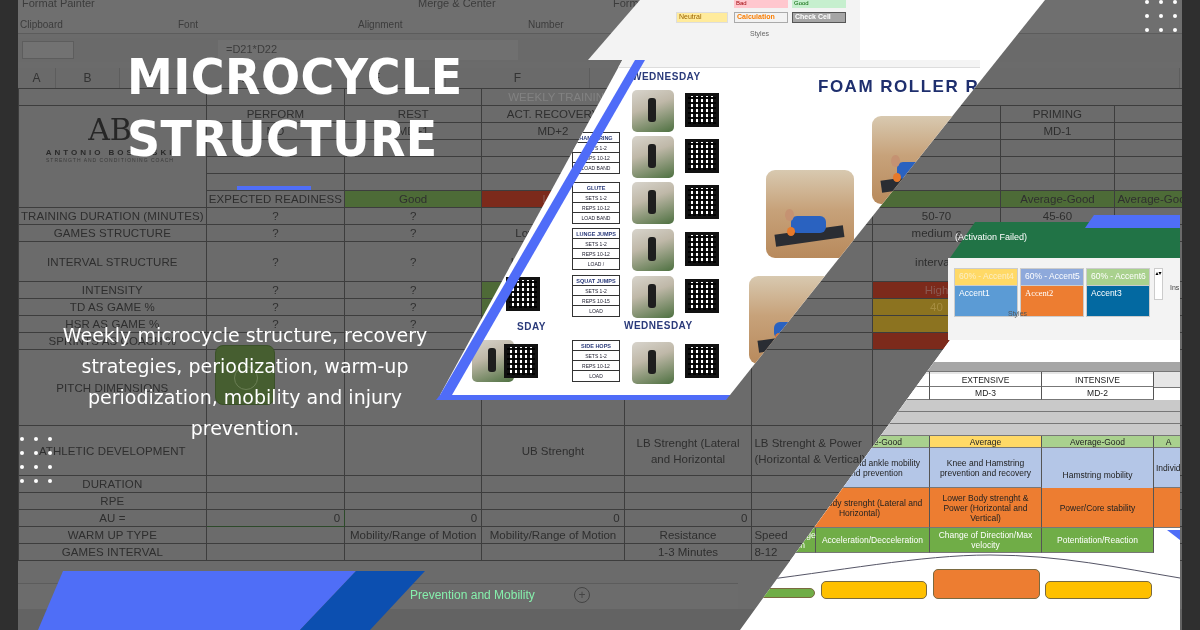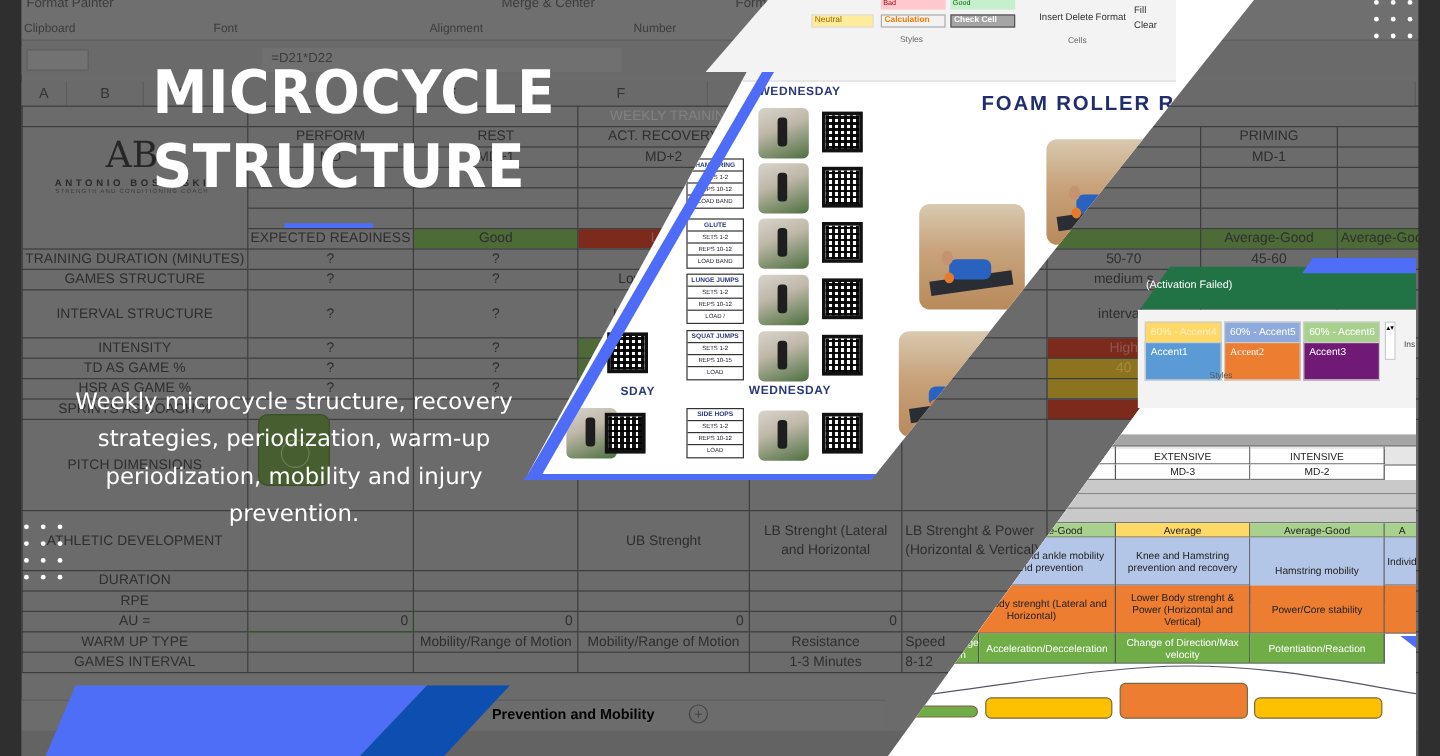--- a/index.html
+++ b/index.html
@@ -34,21 +34,21 @@
 
   .logo { position: absolute; left: 40px; top: 112px; width: 140px; height: 70px; text-align: center; }
   .logo .mono { font-family: "DejaVu Serif", serif; font-size: 30px; color: #262626; line-height: 36px; }
   .logo .name { font-size: 8px; letter-spacing: 3px; color: #2a2a2a; font-weight: bold; }
   .logo .sub { font-size: 5px; letter-spacing: 1px; color: #3a3a3a; }
 
   .pitch { position: absolute; left: 215px; top: 345px; width: 60px; height: 60px; background: #465e30; border-radius: 8px; border: 1px solid #3a5028; }
   .pitch::after { content: ""; position: absolute; left: 18px; top: 20px; width: 22px; height: 22px; border: 1px solid #6b7f55; border-radius: 50%; }
 
   .sheet-tabs { position: absolute; left: 18px; top: 583px; width: 720px; height: 26px; background: #6c6c6c; border-top: 1px solid #5c5c5c; }
-  .sheet-tabs .tab { position: absolute; left: 392px; top: 4px; font-size: 12px; color: #000000; font-weight: bold; }
+  .sheet-tabs .tab { position: absolute; left: 392px; top: 4px; font-size: 12px; color: #86efac; }
   .sheet-tabs .add { position: absolute; left: 556px; top: 3px; width: 16px; height: 16px; border: 1px solid #444; border-radius: 50%; font-size: 12px; line-height: 14px; text-align: center; color: #444; }
   .statusbar { position: absolute; left: 18px; top: 609px; width: 1164px; height: 21px; background: #636363; }
 
   
   .mid { position: absolute; left: 0; top: 0; width: 1200px; height: 630px;
          clip-path: polygon(655px 0, 1045px 0, 730px 395px, 440px 395px); background: #fff; }
   .mid2 { position: absolute; left: 0; top: 0; width: 1200px; height: 630px;
          clip-path: polygon(640px 0, 860px 0, 860px 60px, 588px 60px); background: #f3f3f3; }
   .ruler { position: absolute; left: 580px; top: 60px; width: 400px; height: 8px; background: #f4f4f4; border-bottom: 1px solid #ddd; }
 
@@ -484,43 +484,35 @@
   </div>
 
   <div class="mid2">
     <div style="position:absolute;left:676px;top:12px;width:52px;height:11px;background:#ffeb9c;font-size:7px;color:#9c6500;padding-left:2px;border:1px solid #ddd;">Neutral</div>
     <div style="position:absolute;left:734px;top:12px;width:54px;height:11px;background:#f2f2f2;font-size:7px;color:#fa7d00;padding-left:2px;border:1px solid #aaa;font-weight:bold;">Calculation</div>
     <div style="position:absolute;left:792px;top:12px;width:54px;height:11px;background:#a5a5a5;font-size:7px;color:#fff;padding-left:2px;border:1px solid #555;font-weight:bold;">Check Cell</div>
     <div style="position:absolute;left:734px;top:0px;width:54px;height:8px;background:#ffc7ce;font-size:6px;color:#9c0006;padding-left:2px;">Bad</div>
     <div style="position:absolute;left:792px;top:0px;width:54px;height:8px;background:#c6efce;font-size:6px;color:#006100;padding-left:2px;">Good</div>
     <div style="position:absolute;left:750px;top:30px;font-size:7px;color:#666;">Styles</div>
   </div>
-  <div style="position:absolute;left:860px;top:0;width:120px;height:60px;background:#f3f3f3;clip-path:polygon(0 0,180px 0,130px 60px,0 60px);">
-    <div style="position:absolute;left:6px;top:10px;font-size:8px;color:#333;">Insert</div>
-    <div style="position:absolute;left:28px;top:10px;font-size:8px;color:#333;">Delete</div>
-    <div style="position:absolute;left:53px;top:10px;font-size:8px;color:#333;">Format</div>
-    <div style="position:absolute;left:30px;top:31px;font-size:7px;color:#666;">Cells</div>
-    <div style="position:absolute;left:85px;top:4px;font-size:8px;color:#333;">Fill</div>
-    <div style="position:absolute;left:85px;top:16px;font-size:8px;color:#333;">Clear</div>
-  </div>
 
   <div class="stripe-mid"></div>
   <div class="stripe-mid-bottom"></div>
 
   <div class="right-crop"></div>
   <div class="ribbon-green"></div>
   <div class="rc-title">(Activation Failed)</div>
 
   <div class="styles-panel">
     <div class="sty" style="left:6px;top:10px;width:64px;background:#ffd966;color:#fbeec6;">60% - Accent4</div>
     <div class="sty" style="left:72px;top:10px;width:64px;background:#8ea9db;">60% - Accent5</div>
     <div class="sty" style="left:138px;top:10px;width:64px;background:#a9d18e;">60% - Accent6</div>
     <div class="sty" style="left:6px;top:27px;width:64px;background:#5b9bd5;">Accent1</div>
     <div class="sty" style="left:72px;top:27px;width:64px;background:#ed7d31;font-family:Liberation Serif, serif;">Accent2</div>
-    <div class="sty" style="left:138px;top:27px;width:64px;background:#701a75;">Accent3</div>
+    <div class="sty" style="left:138px;top:27px;width:64px;background:#0369a1;">Accent3</div>
     <div style="position:absolute;left:206px;top:10px;width:9px;height:32px;border:1px solid #ccc;background:#fff;font-size:6px;text-align:center;">▴▾</div>
     <div style="position:absolute;left:222px;top:26px;font-size:7px;color:#444;">Ins</div>
     <div style="position:absolute;left:60px;top:52px;font-size:7px;color:#555;">Styles</div>
   </div>
 
   <div class="rc-sheet">
     <div style="position:absolute;left:790px;top:340px;width:400px;height:290px;background:#fff;"></div>
 
     <div class="rc-cell r-light" style="left:820px;top:372px;width:110px;height:16px;background:#e6e6e6;">G</div>
     <div class="rc-cell r-light" style="left:930px;top:372px;width:112px;height:16px;background:#e6e6e6;">H</div>

